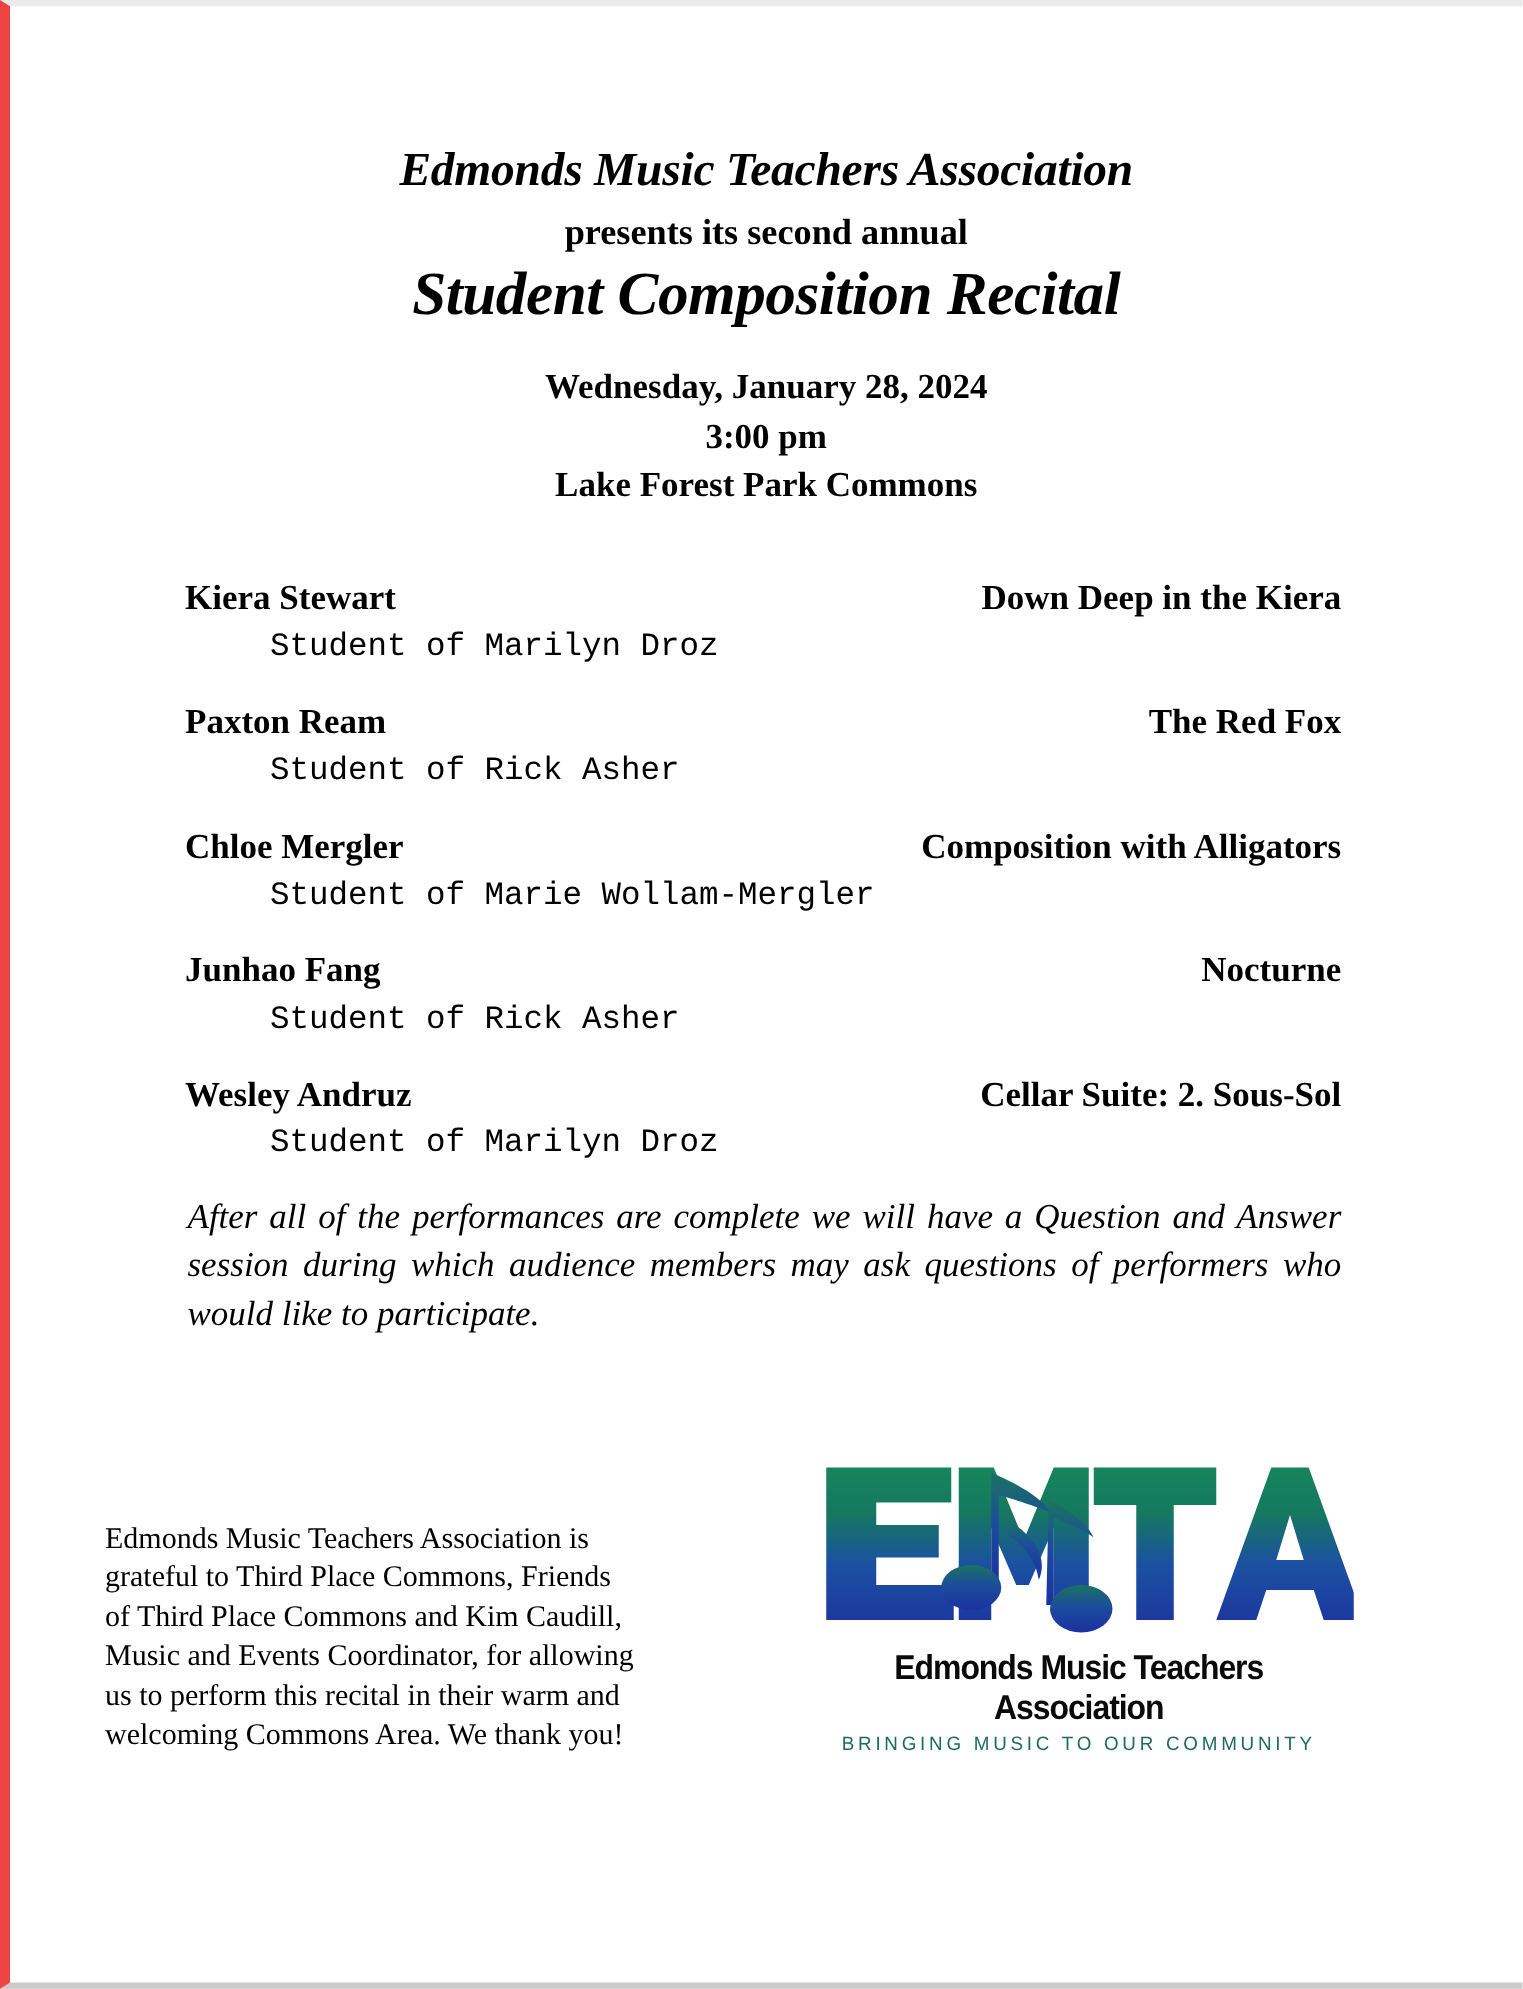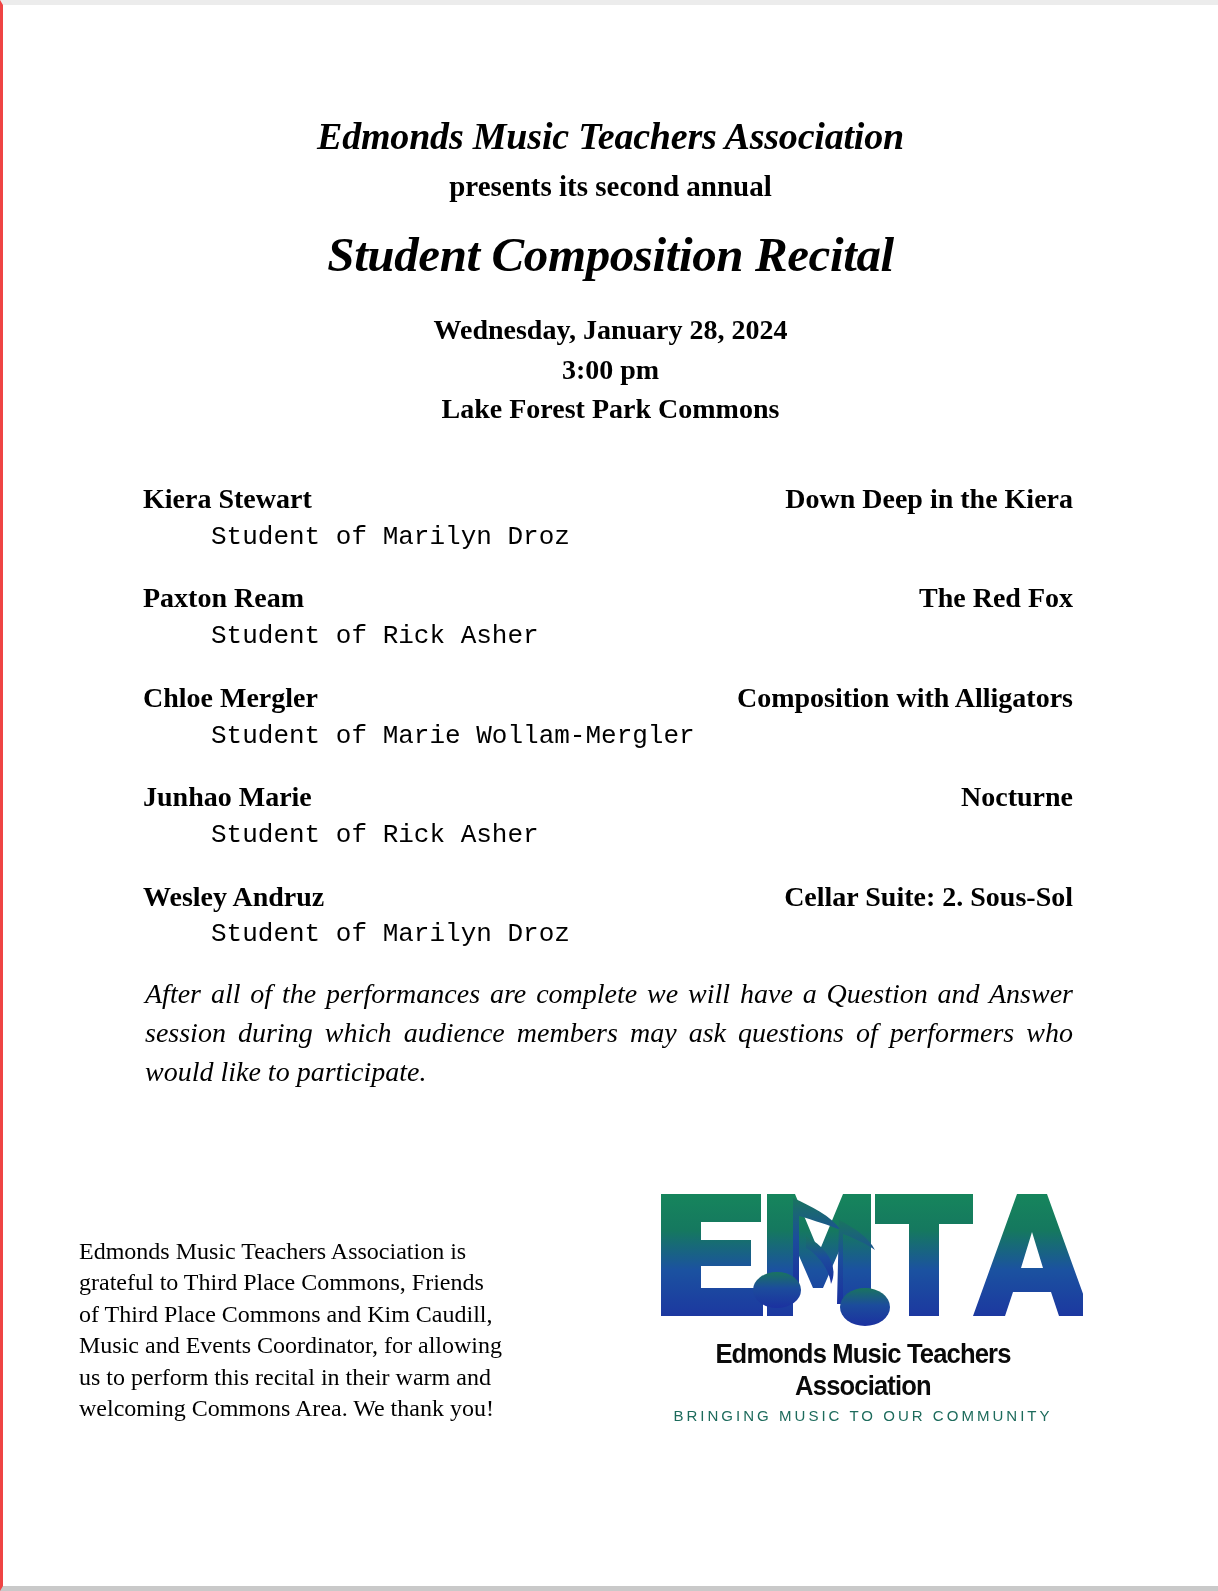--- a/index.html
+++ b/index.html
@@ -16,21 +16,21 @@
   }
 
   
   .page-sheet {
     position: absolute;
     left: 0;
     top: 0;
     width: 1218px;
     height: 1591px;
     background: #ffffff;
-    border-left: 3px solid #ef4444;
+    border-left: 8px solid #ef4444;
     border-top: 5px solid #ececec;
     border-bottom: 5px solid #c9c9c9;
     box-sizing: border-box;
   }
 
   .page-inner {
     position: relative;
     width: 100%;
     height: 100%;
   }
@@ -51,21 +51,21 @@
     font-size: 29px;
     font-weight: bold;
     font-style: normal;
     margin-top: 17px;
     line-height: 1.0;
   }
   .recital-title {
     font-size: 49px;
     font-weight: bold;
     font-style: italic;
-    margin-top: 28px;
+    margin-top: 8px;
     line-height: 1.05;
     letter-spacing: -0.4px;
   }
   .event-lines {
     margin-top: 30px;
     font-size: 28px;
     font-weight: bold;
     line-height: 1.40;
   }
 
@@ -203,21 +203,21 @@
       <div class="program-row">
         <div class="row-top">
           <span class="student-name">Chloe Mergler</span>
           <span class="piece-title">Composition with Alligators</span>
         </div>
         <div class="teacher-line">Student of Marie Wollam-Mergler</div>
       </div>
 
       <div class="program-row">
         <div class="row-top">
-          <span class="student-name">Junhao Marie</span>
+          <span class="student-name">Junhao Fang</span>
           <span class="piece-title">Nocturne</span>
         </div>
         <div class="teacher-line">Student of Rick Asher</div>
       </div>
 
       <div class="program-row">
         <div class="row-top">
           <span class="student-name">Wesley Andruz</span>
           <span class="piece-title">Cellar Suite: 2. Sous-Sol</span>
         </div>

